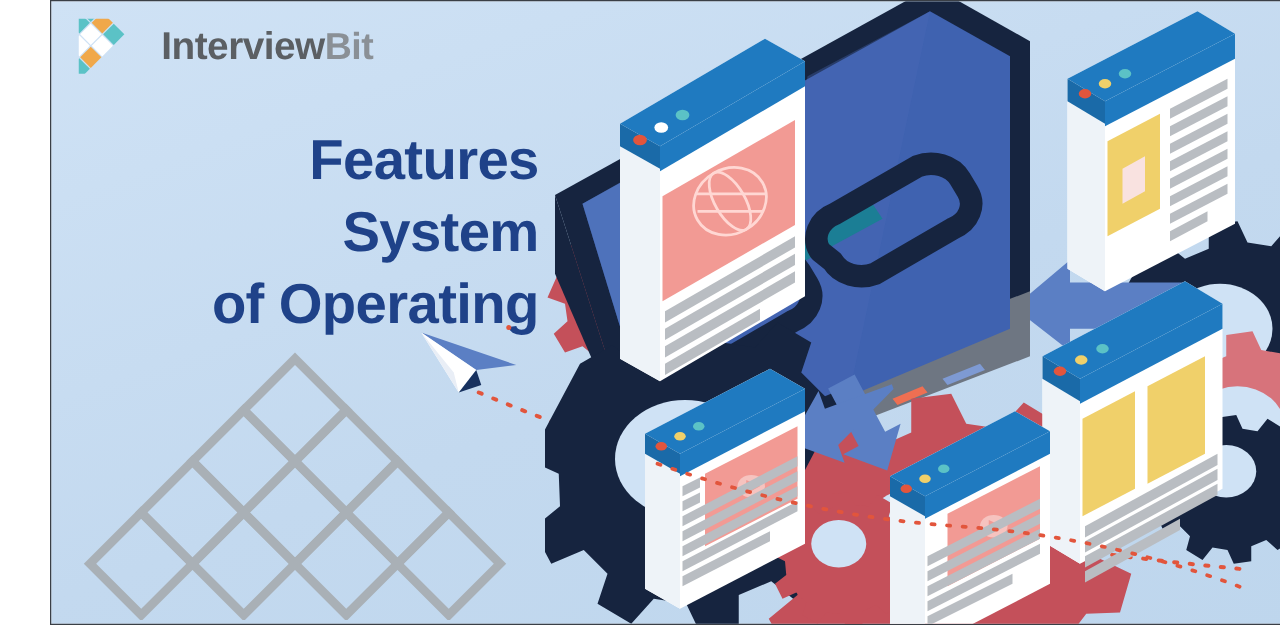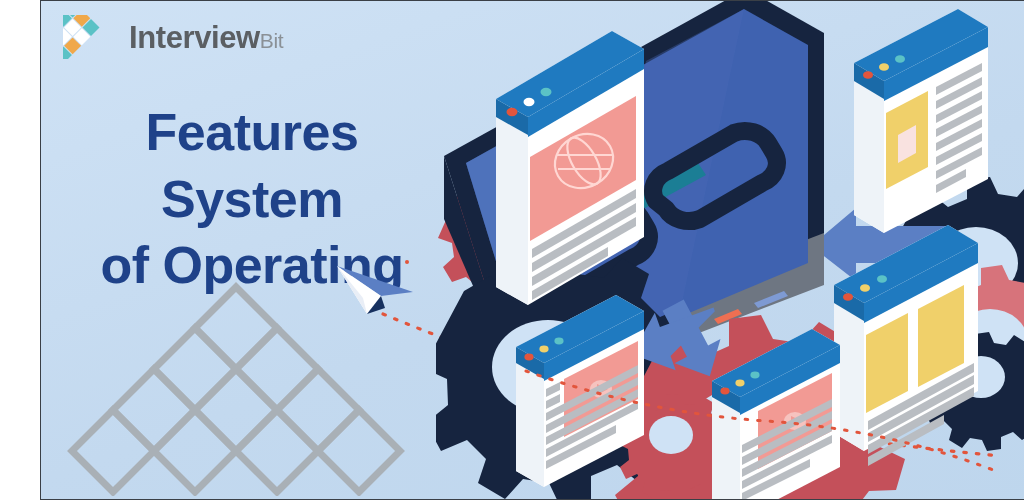--- a/index.html
+++ b/index.html
@@ -42,35 +42,35 @@
     align-items: baseline;
     line-height: 1;
   }
   .logo-word-a {
     font-size: 31px;
     font-weight: bold;
     color: #5b5f63;
     letter-spacing: -0.4px;
   }
   .logo-word-b {
-    font-size: 21px;
-    font-weight: 400;
+    font-size: 30px;
+    font-weight: 700;
     color: #8a9096;
     letter-spacing: -0.4px;
   }
 
   
   .headline {
     position: absolute;
-    left: 16px;
+    left: 0;
     top: 98px;
     width: 390px;
-    text-align: center;
+    text-align: right;
     color: #1f4289;
-    font-size: 52px;
+    font-size: 45px;
     font-weight: bold;
     line-height: 1.28;
     letter-spacing: -0.5px;
   }
   .headline .ln { display: block; }
 
   
   .lattice {
     position: absolute;
     left: 10px;

